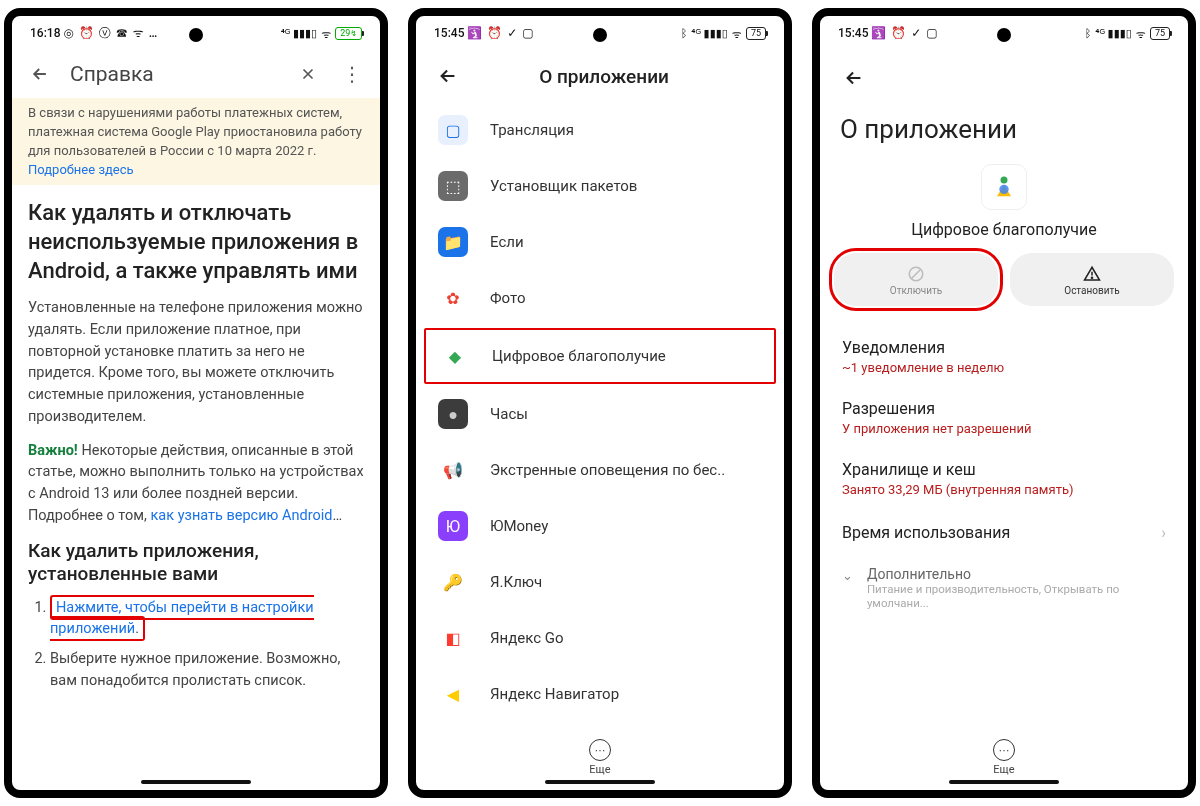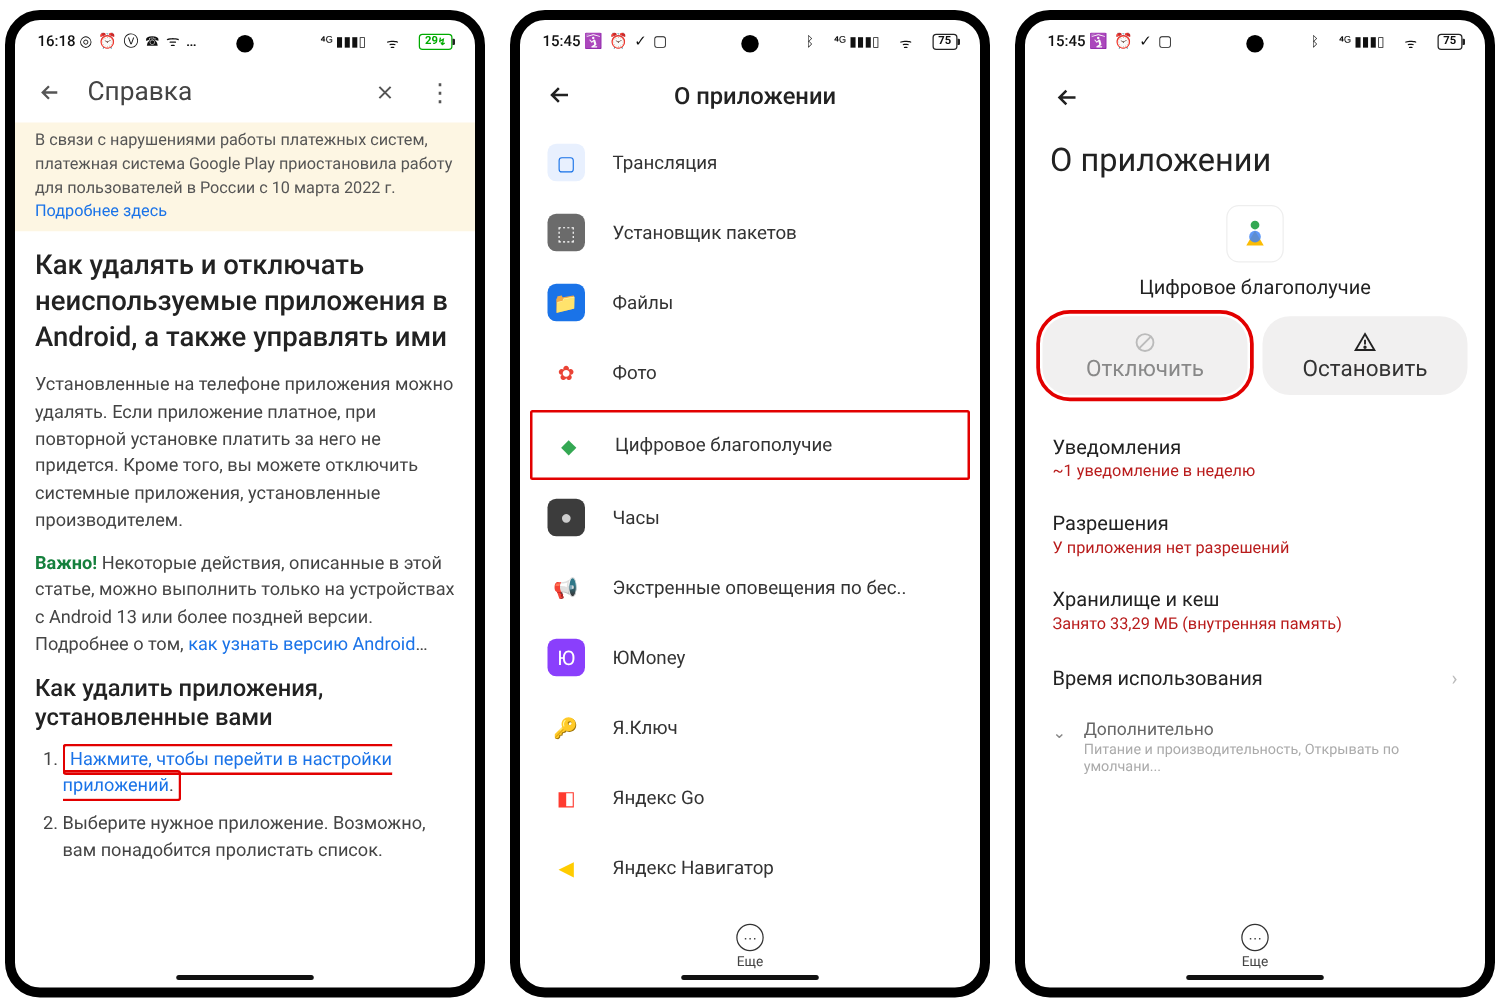--- a/index.html
+++ b/index.html
@@ -10,21 +10,21 @@
     height: 806px;
     display: flex;
     justify-content: space-around;
     gap: 12px;
     padding: 8px 0;
   }
   .phone {
     width: 384px;
     height: 790px;
     border: 8px solid #000;
-    border-radius: 28px;
+    border-radius: 16px;
     background: #fff;
     position: relative;
     overflow: hidden;
     display: flex;
     flex-direction: column;
   }
   .notch {
     position: absolute;
     top: 12px;
     left: 50%;
@@ -39,30 +39,30 @@
     height: 34px;
     display: flex;
     justify-content: space-between;
     align-items: center;
     padding: 0 18px;
     font-size: 12px;
     font-weight: 500;
     color: #111;
   }
   .status-l { display: flex; align-items: center; gap: 3px; }
-  .status-r { display: flex; align-items: center; gap: 16px; font-size: 11px; }
+  .status-r { display: flex; align-items: center; gap: 4px; font-size: 11px; }
   .battery {
     display: inline-flex;
     align-items: center;
     border: 1.2px solid #222;
     border-radius: 3px;
     padding: 0 4px;
     height: 13px;
     font-size: 9px;
-    font-weight: 700;
+    font-weight: 400;
     position: relative;
   }
   .battery::after {
     content: '';
     position: absolute;
     right: -3px;
     top: 3px;
     width: 2px;
     height: 5px;
     background: #222;
@@ -168,21 +168,21 @@
     margin-bottom: 20px;
   }
   .pill-btn {
     flex: 1;
     background: #f1f0f0;
     border-radius: 22px;
     padding: 12px 0 10px;
     text-align: center;
     color: #888;
     cursor: pointer;
-    font-size: 18px;
+    font-size: 10px;
     display:flex;
     flex-direction:column;
     align-items:center;
     gap:2px;
   }
   .pill-btn.redbox2 { outline: 3px solid #e20000; outline-offset: 2px; }
   .section {
     padding: 12px 22px;
     cursor: pointer;
   }
@@ -284,21 +284,21 @@
         <div class="app-row">
           <div class="app-icon" style="background: rgb(232, 240, 254); color: rgb(26, 115, 232);">▢</div>
           <span>Трансляция</span>
         </div>
         <div class="app-row">
           <div class="app-icon" style="background: rgb(107, 107, 107); color: rgb(255, 255, 255);">⬚</div>
           <span>Установщик пакетов</span>
         </div>
         <div class="app-row">
           <div class="app-icon" style="background: rgb(26, 115, 232); color: rgb(255, 255, 255);">📁</div>
-          <span>Файлы</span>
+          <span>Если</span>
         </div>
         <div class="app-row">
           <div class="app-icon" style="background: rgb(255, 255, 255); color: rgb(234, 67, 53);">✿</div>
           <span>Фото</span>
         </div>
         <div class="app-row highlight">
           <div class="app-icon" style="background: rgb(255, 255, 255); color: rgb(52, 168, 83);">◆</div>
           <span>Цифровое благополучие</span>
         </div>
         <div class="app-row">

